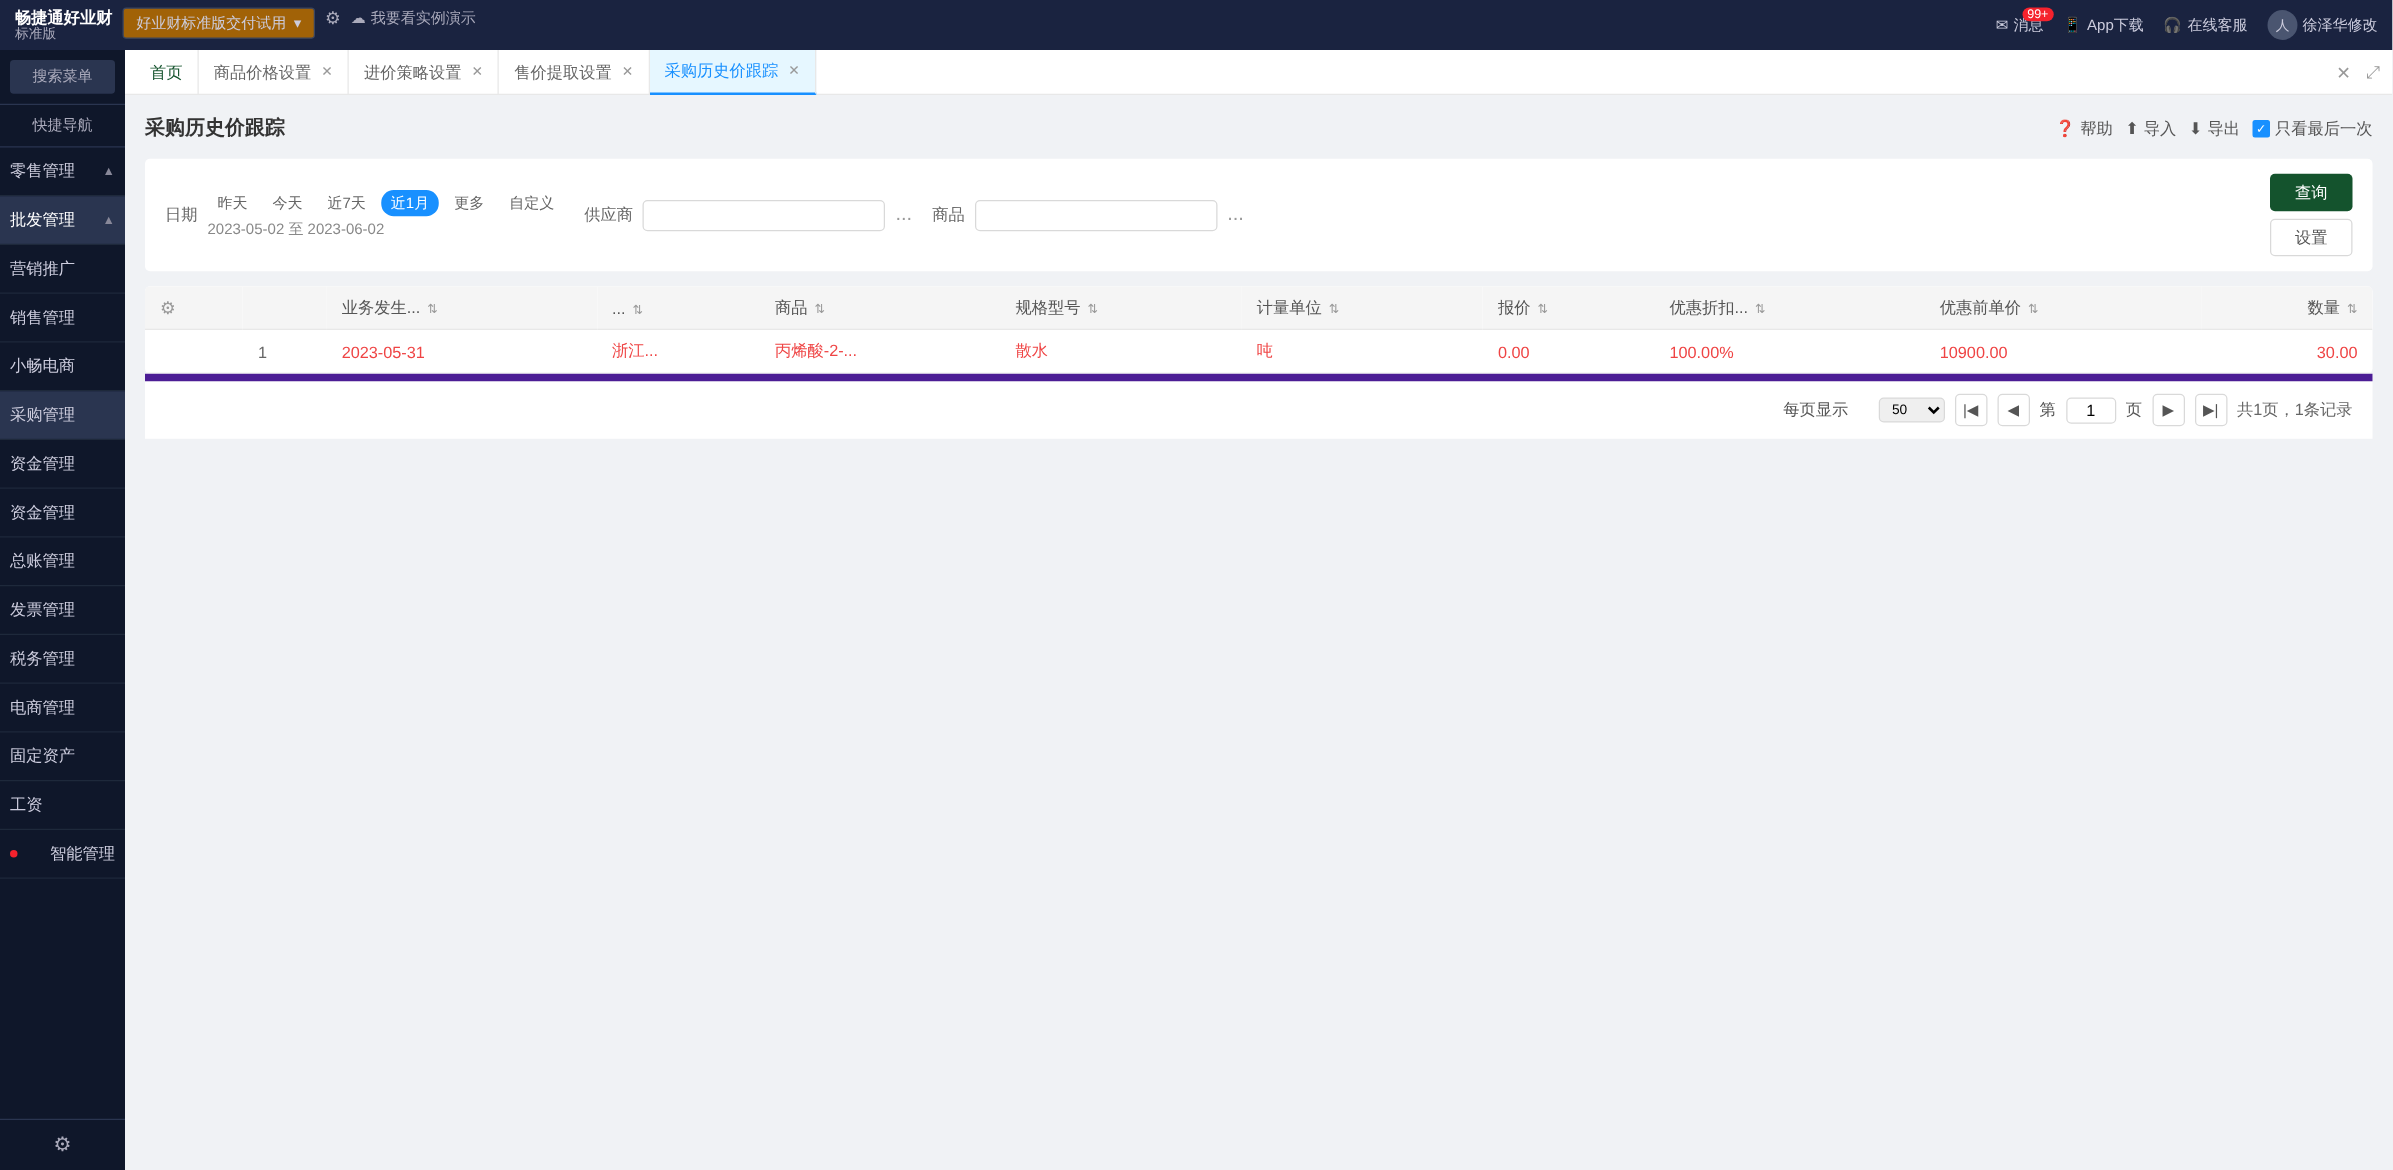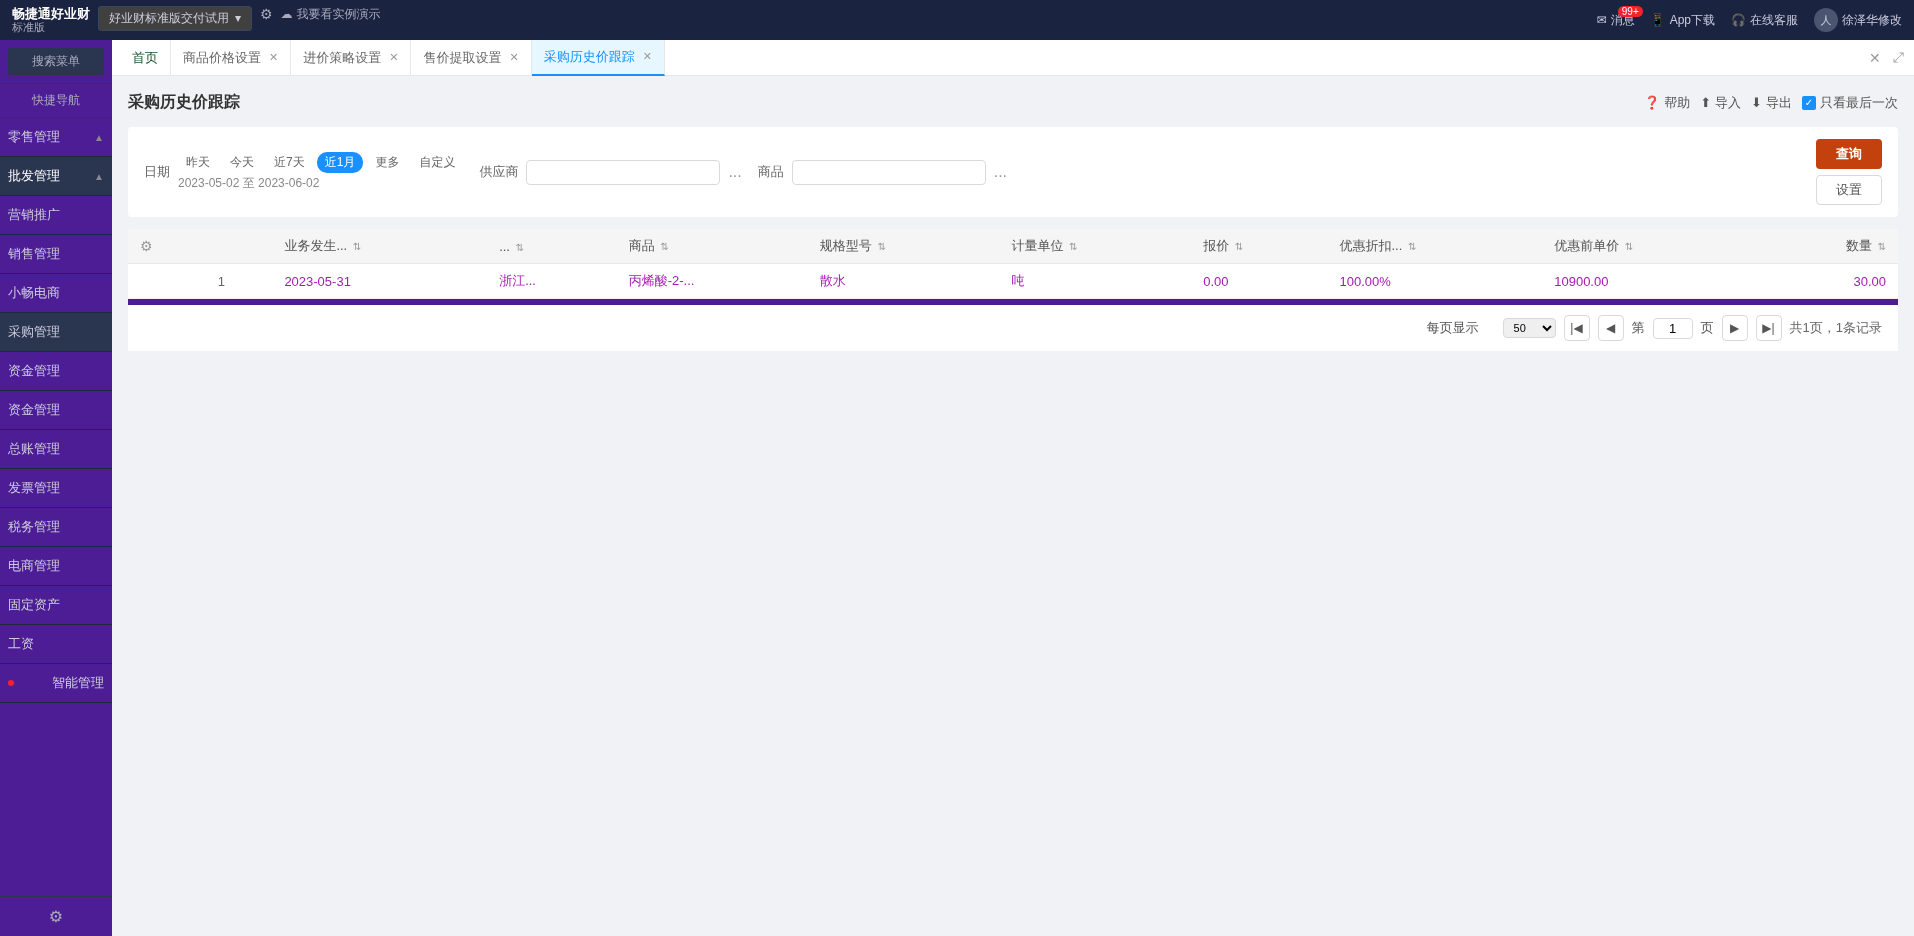--- a/index.html
+++ b/index.html
@@ -3,34 +3,34 @@
   <meta charset="utf-8">
   <style>
     * { box-sizing: border-box; margin: 0; padding: 0; }
     body { font-family: "Microsoft YaHei", "PingFang SC", Arial, sans-serif; font-size: 13px; background: #f0f2f5; color: #333; display: flex; flex-direction: column; height: 100vh; overflow: hidden; }
 
     
     .topbar { background: #1a2340; height: 40px; display: flex; align-items: center; padding: 0 12px; justify-content: space-between; flex-shrink: 0; }
     .topbar-left { display: flex; align-items: flex-start; gap: 8px; }
     .topbar-logo { color: #fff; font-size: 13px; font-weight: bold; line-height: 1.2; }
     .topbar-logo .sub { font-size: 11px; font-weight: normal; color: #aab; }
-    .topbar-version-selector { background: #404040; border: 1px solid #3a4560; color: #ccd; padding: 3px 10px; border-radius: 3px; font-size: 12px; display: flex; align-items: center; gap: 6px; cursor: pointer; }
+    .topbar-version-selector { background: #a16207; border: 1px solid #3a4560; color: #ccd; padding: 3px 10px; border-radius: 3px; font-size: 12px; display: flex; align-items: center; gap: 6px; cursor: pointer; }
     .topbar-settings-icon { color: #aab; font-size: 14px; cursor: pointer; }
     .topbar-demo { color: #aab; font-size: 12px; cursor: pointer; display: flex; align-items: center; gap: 4px; }
     .topbar-right { display: flex; align-items: center; gap: 16px; color: #ccd; font-size: 12px; }
     .topbar-right-item { display: flex; align-items: center; gap: 4px; cursor: pointer; position: relative; }
     .badge { background: #f5222d; color: #fff; font-size: 10px; padding: 0 4px; border-radius: 8px; position: absolute; top: -6px; right: -8px; }
     .topbar-user { display: flex; align-items: center; gap: 4px; cursor: pointer; }
     .user-avatar { width: 24px; height: 24px; border-radius: 50%; background: #4a5570; display: flex; align-items: center; justify-content: center; color: #ccd; font-size: 11px; }
 
     
     .main-layout { display: flex; flex: 1; overflow: hidden; }
 
     
-    .sidebar { width: 112px; background: #4c1d95; display: flex; flex-direction: column; flex-shrink: 0; overflow-y: auto; }
+    .sidebar { width: 100px; background: #0f172a; display: flex; flex-direction: column; flex-shrink: 0; overflow-y: auto; }
     .sidebar-search { padding: 8px; border-bottom: 1px solid #2a3550; }
     .sidebar-search-btn { background: #2a3550; border: none; color: #aab; width: 100%; padding: 5px; border-radius: 3px; font-size: 12px; cursor: pointer; text-align: center; }
     .sidebar-quick-nav { padding: 8px; border-bottom: 1px solid #2a3550; text-align: center; color: #aab; font-size: 12px; cursor: pointer; }
     .sidebar-item { padding: 10px 8px; color: #ccd; font-size: 13px; cursor: pointer; text-align: center; border-bottom: 1px solid #1e293b; display: flex; align-items: center; justify-content: space-between; }
     .sidebar-item.active { background: #2a3550; }
     .sidebar-item.expanded { background: #2a3550; color: #fff; justify-content: space-between; }
     .sidebar-item .arrow { font-size: 10px; color: #889; }
     .sidebar-item.has-dot { position: relative; }
     .sidebar-item .dot { width: 6px; height: 6px; border-radius: 50%; background: #f5222d; }
     .sidebar-bottom { padding: 10px 8px; color: #aab; font-size: 12px; cursor: pointer; text-align: center; margin-top: auto; border-top: 1px solid #2a3550; }
@@ -64,32 +64,32 @@
     .filter-row { display: flex; align-items: center; gap: 16px; flex-wrap: wrap; }
     .filter-item { display: flex; align-items: center; gap: 8px; }
     .filter-label { color: #666; font-size: 13px; white-space: nowrap; }
     .date-options { display: flex; align-items: center; gap: 4px; }
     .date-option { padding: 2px 8px; border-radius: 10px; cursor: pointer; font-size: 12px; color: #666; }
     .date-option.active { background: #1890ff; color: #fff; border-radius: 10px; }
     .date-range { font-size: 12px; color: #888; margin-top: 2px; }
     .supplier-input { border: 1px solid #d9d9d9; border-radius: 4px; padding: 4px 8px; font-size: 13px; min-width: 160px; color: #bbb; outline: none; }
     .goods-input { border: 1px solid #d9d9d9; border-radius: 4px; padding: 4px 8px; font-size: 13px; min-width: 160px; color: #bbb; outline: none; }
     .filter-dots { color: #999; cursor: pointer; font-size: 16px; }
-    .query-btn { background: #c2410c; color: #fff; border: none; border-radius: 4px; padding: 6px 20px; font-size: 13px; cursor: pointer; font-weight: bold; }
+    .query-btn { background: #14532d; color: #fff; border: none; border-radius: 4px; padding: 6px 20px; font-size: 13px; cursor: pointer; }
     .setting-btn { background: #fff; color: #555; border: 1px solid #d9d9d9; border-radius: 4px; padding: 5px 16px; font-size: 13px; cursor: pointer; }
     .filter-actions { display: flex; flex-direction: column; gap: 6px; margin-left: auto; }
 
     
     .table-wrapper { background: #fff; border-radius: 4px; overflow: hidden; }
     table { width: 100%; border-collapse: collapse; font-size: 13px; }
     thead tr { background: #f5f5f5; }
     thead th { padding: 8px 12px; text-align: left; color: #555; font-weight: normal; border-bottom: 1px solid #e8e8e8; white-space: nowrap; }
     thead th .sort-icon { color: #999; font-size: 10px; margin-left: 2px; }
     tbody tr { border-bottom: 1px solid #f0f0f0; }
-    tbody td { padding: 8px 12px; color: #a21caf; }
+    tbody td { padding: 8px 12px; color: #ef4444; }
     .gear-icon-cell { color: #999; cursor: pointer; font-size: 14px; }
     .row-num { color: #666; }
 
     
     .pagination-bar { background: #fff; padding: 10px 16px; display: flex; align-items: center; justify-content: flex-end; gap: 8px; border-top: 6px solid #4c1d95; font-size: 13px; color: #555; flex-shrink: 0; }
     .page-size-select { border: 1px solid #d9d9d9; border-radius: 4px; padding: 2px 6px; font-size: 11px; cursor: pointer; margin-left: 16px; }
     .page-nav-btn { width: 26px; height: 26px; border: 1px solid #d9d9d9; border-radius: 4px; background: #fff; cursor: pointer; color: #555; display: flex; align-items: center; justify-content: center; font-size: 12px; }
     .page-nav-btn:disabled { color: #ccc; cursor: not-allowed; }
     .page-input { width: 40px; border: 1px solid #d9d9d9; border-radius: 4px; padding: 2px 4px; text-align: center; font-size: 13px; }
     .page-total { color: #666; }

